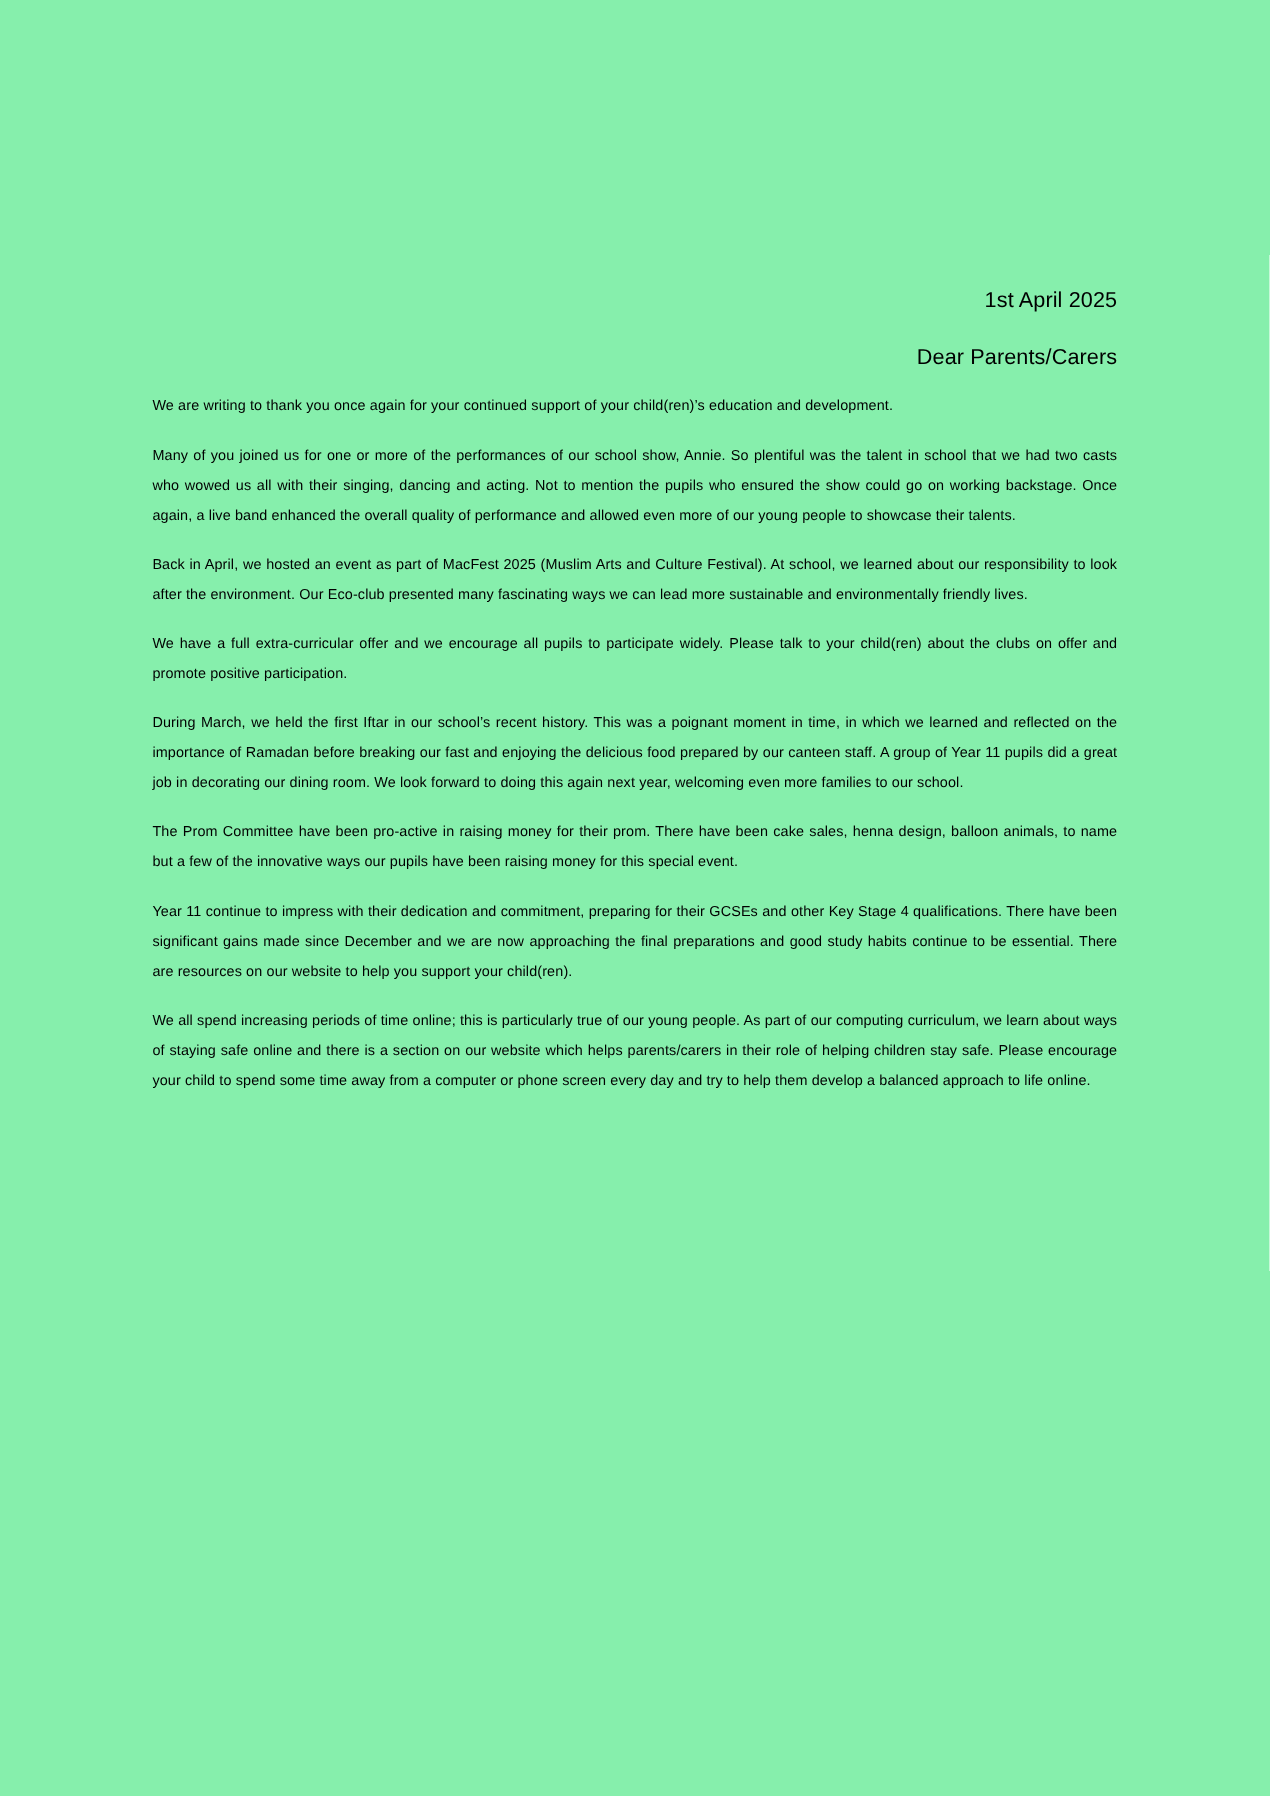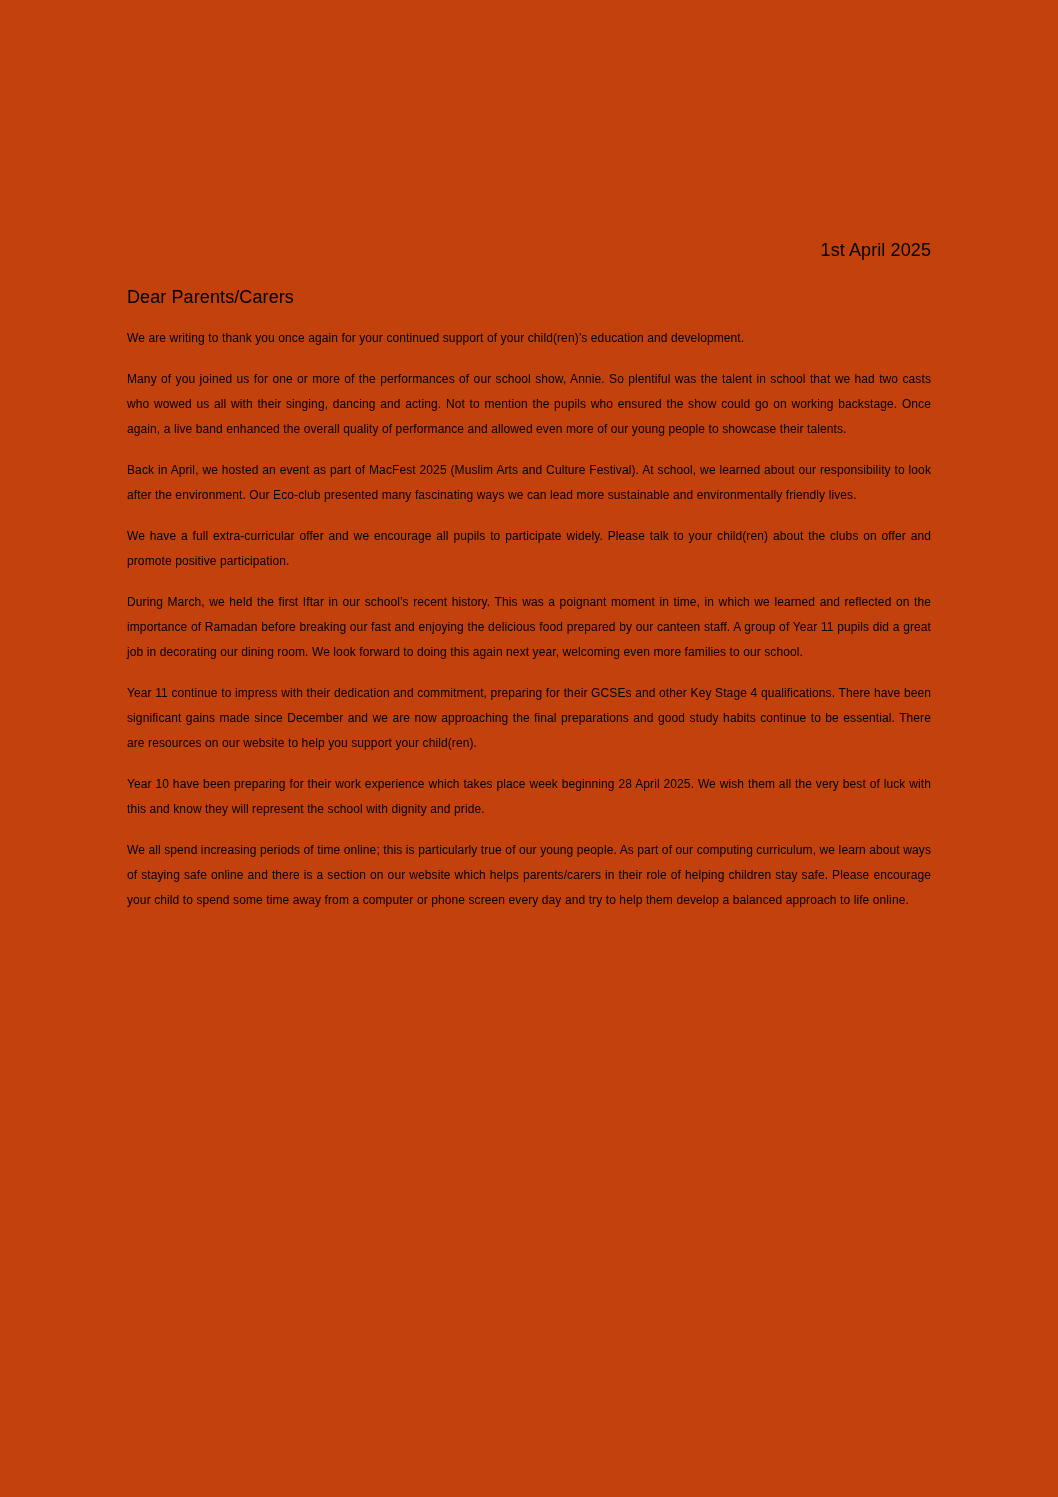--- a/index.html
+++ b/index.html
@@ -11,38 +11,38 @@
     width: 1058px;
     height: 1497px;
     font-family: "Liberation Sans", sans-serif;
     color: #000000;
     overflow: hidden;
   }
   .page {
     position: relative;
     width: 1058px;
     height: 1497px;
-    background: #c2410c;
+    background: #86efac;
     box-sizing: border-box;
   }
   .letter-body {
     position: absolute;
     left: 127px;
     top: 238px;
     width: 804px;
   }
   .date-line {
     text-align: right;
     font-size: 18px;
     line-height: 25px;
     letter-spacing: 0.1px;
     margin: 0 0 22px 0;
   }
   .salutation {
-    text-align: left;
+    text-align: right;
     font-size: 18px;
     line-height: 25px;
     letter-spacing: 0.1px;
     margin: 0 0 16px 0;
   }
   .para {
     text-align: justify;
     text-justify: inter-word;
     font-size: 12px;
     line-height: 25px;
@@ -69,21 +69,21 @@
 
 
     <p class="para">Many of you joined us for one or more of the performances of our school show, Annie. So plentiful was the talent in school that we had two casts who wowed us all with their singing, dancing and acting. Not to mention the pupils who ensured the show could go on working backstage. Once again, a live band enhanced the overall quality of performance and allowed even more of our young people to showcase their talents.</p>
 
     <p class="para">Back in April, we hosted an event as part of MacFest 2025 (Muslim Arts and Culture Festival). At school, we learned about our responsibility to look after the environment. Our Eco-club presented many fascinating ways we can lead more sustainable and environmentally friendly lives.</p>
 
     <p class="para">We have a full extra-curricular offer and we encourage all pupils to participate widely. Please talk to your child(ren) about the clubs on offer and promote positive participation.</p>
 
     <p class="para">During March, we held the first Iftar in our school’s recent history. This was a poignant moment in time, in which we learned and reflected on the importance of Ramadan before breaking our fast and enjoying the delicious food prepared by our canteen staff. A group of Year 11 pupils did a great job in decorating our dining room. We look forward to doing this again next year, welcoming even more families to our school.</p>
 
+    <p class="para">The Prom Committee have been pro-active in raising money for their prom. There have been cake sales, henna design, balloon animals, to name but a few of the innovative ways our pupils have been raising money for this special event.</p>
 
     <p class="para">Year 11 continue to impress with their dedication and commitment, preparing for their GCSEs and other Key Stage 4 qualifications. There have been significant gains made since December and we are now approaching the final preparations and good study habits continue to be essential. There are resources on our website to help you support your child(ren).</p>
 
-    <p class="para">Year 10 have been preparing for their work experience which takes place week beginning 28 April 2025. We wish them all the very best of luck with this and know they will represent the school with dignity and pride.</p>
 
     <p class="para">We all spend increasing periods of time online; this is particularly true of our young people. As part of our computing curriculum, we learn about ways of staying safe online and there is a section on our website which helps parents/carers in their role of helping children stay safe. Please encourage your child to spend some time away from a computer or phone screen every day and try to help them develop a balanced approach to life online.</p>
 
   </div>
 </div>
 
 </body></html>

